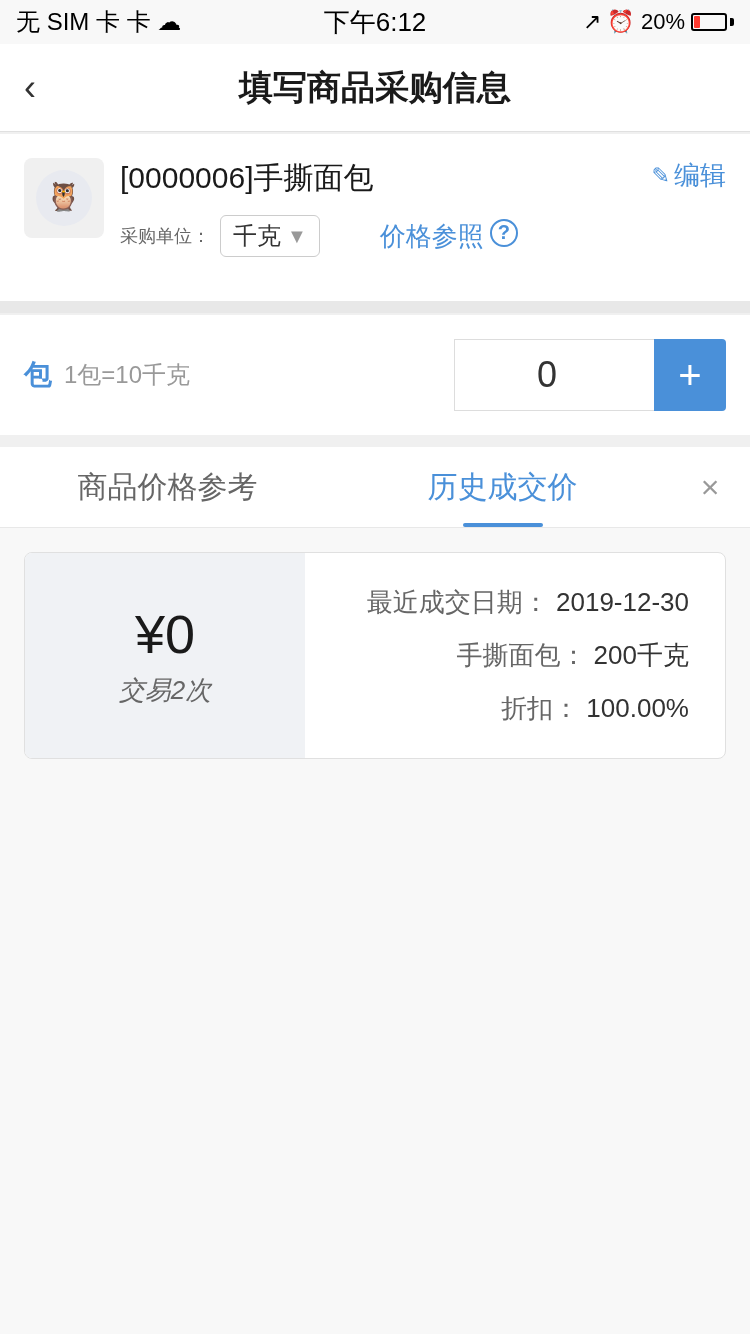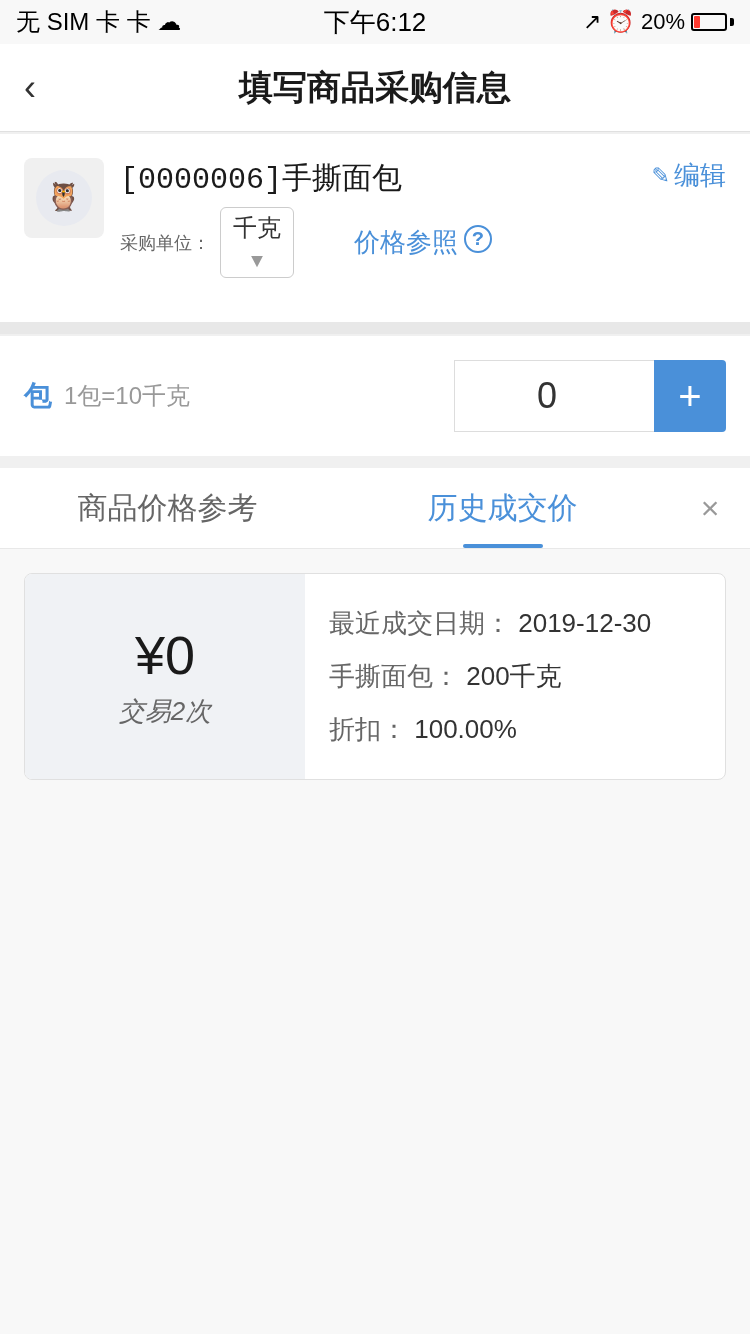--- a/index.html
+++ b/index.html
@@ -119,22 +119,21 @@
       background: #f0f0f0;
       border-radius: 8px;
       display: flex;
       align-items: center;
       justify-content: center;
       overflow: hidden;
     }
     .product-info {
       display: flex;
       flex-direction: column;
-      gap: 8px;
-      font-family: Liberation Mono, monospace;
+      gap: 16px;
     }
     .product-name {
       font-size: 30px;
       color: #1a1a1a;
       font-weight: 500;
     }
     .product-unit-row {
       display: flex;
       align-items: center;
       gap: 10px;
@@ -146,21 +145,20 @@
     .unit-selector {
       display: flex;
       align-items: center;
       border: 1px solid #ccc;
       border-radius: 6px;
       padding: 4px 12px;
       font-size: 24px;
       color: #333;
       gap: 6px;
       background: #fff;
-      flex-direction: column;
     }
     .unit-selector .dropdown-arrow {
       font-size: 20px;
       color: #999;
     }
     .edit-link {
       font-size: 26px;
       color: #4a90d9;
       display: flex;
       align-items: center;
@@ -325,25 +323,26 @@
       color: #1a1a1a;
     }
     .history-trade-count {
       font-size: 26px;
       color: #666;
       margin-top: 8px;
       font-style: italic;
     }
     .history-detail-panel {
       flex: 1;
-      padding: 30px 24px;
+      padding: 30px 36px;
       display: flex;
       flex-direction: column;
       gap: 14px;
       justify-content: center;
+      text-align: right;
     }
     .detail-line {
       font-size: 26px;
       color: #333;
       line-height: 1.5;
     }
     .detail-label {
       color: #666;
     }
 

